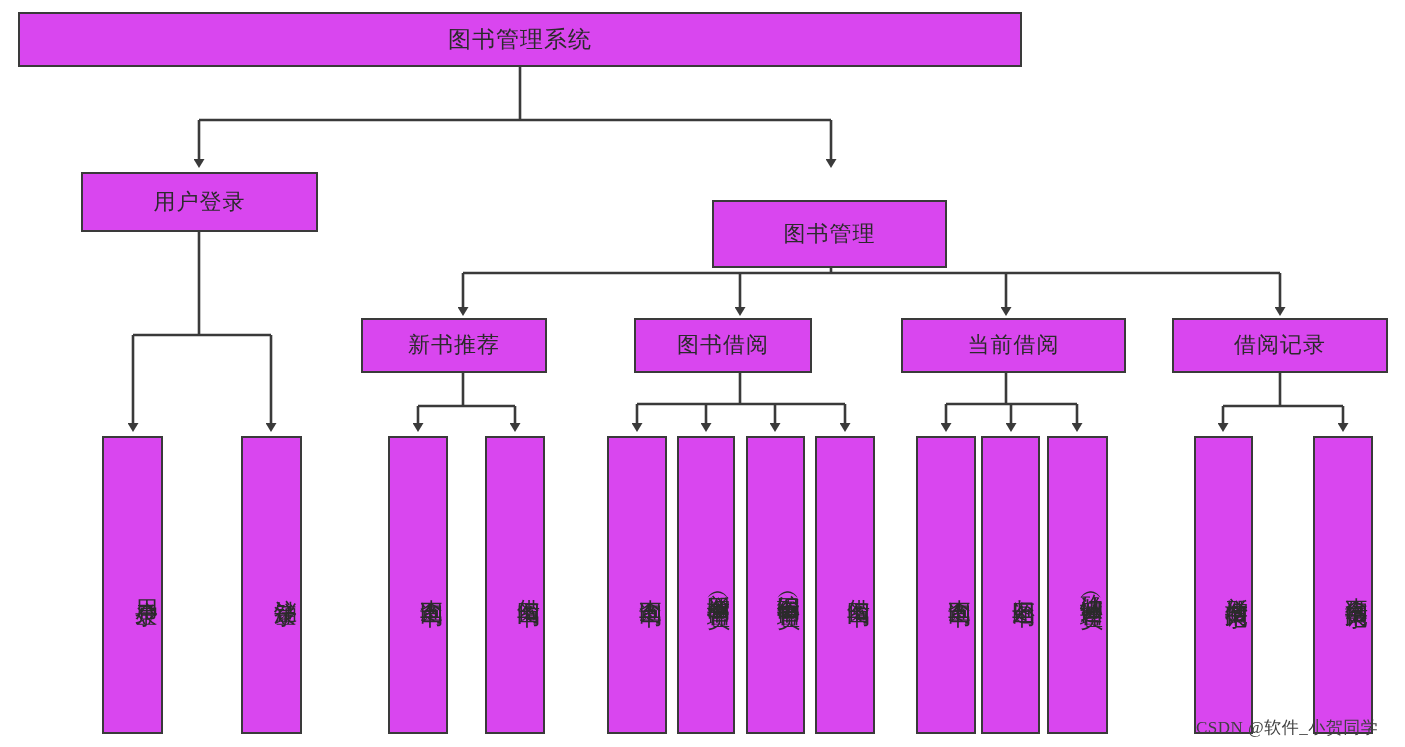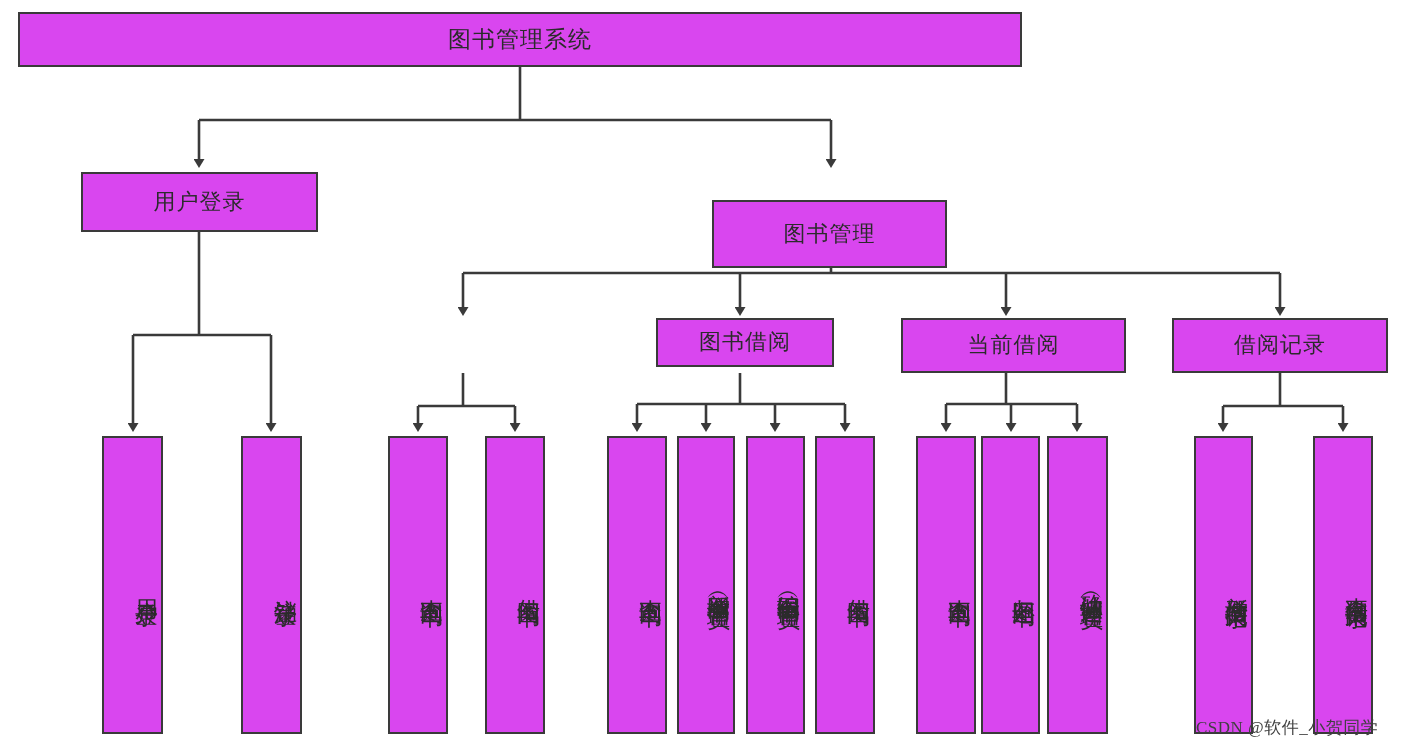--- a/index.html
+++ b/index.html
@@ -129,21 +129,24 @@
     <span>图书管理系统</span>
   </div>
 
   <div class="node horiz" style="left:81px; top:172px; width:237px; height:60px;">
     <span>用户登录</span>
   </div>
   <div class="node horiz" style="left:712px; top:172px; width:235px; height:68px;margin-top:28px;">
     <span>图书管理</span>
   </div>
 
-  <div class="node horiz" style="left:656px; top:318px; width:178px; height:49px;">
+  <div class="node horiz" style="left:361px; top:318px; width:186px; height:55px;">
+    <span>新书推荐</span>
+  </div>
+  <div class="node horiz" style="left:634px; top:318px; width:178px; height:55px;">
     <span>图书借阅</span>
   </div>
   <div class="node horiz" style="left:901px; top:318px; width:225px; height:55px;">
     <span>当前借阅</span>
   </div>
   <div class="node horiz" style="left:1172px; top:318px; width:216px; height:55px;">
     <span>借阅记录</span>
   </div>
 
   <div class="node leaf" style="left:102px; top:436px; width:61px; height:298px;">

